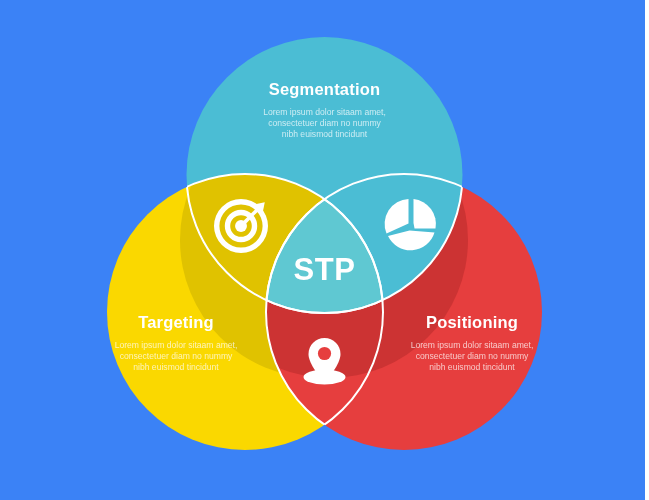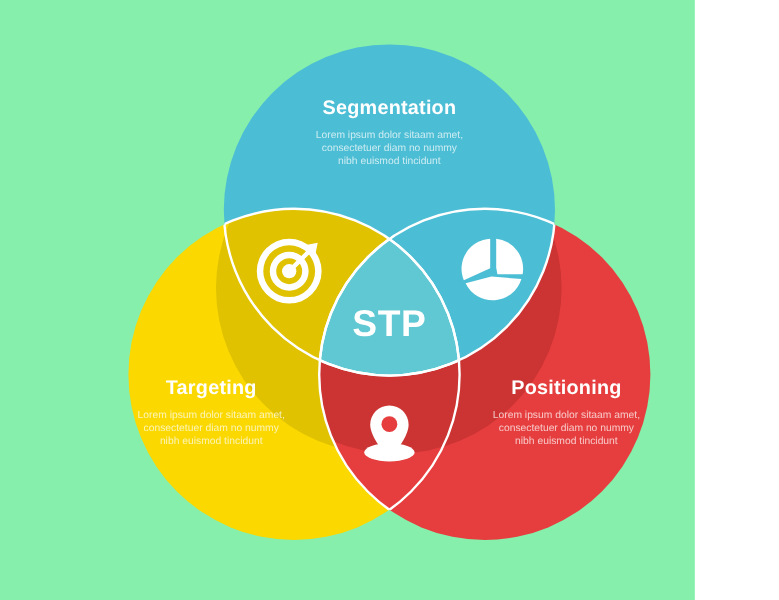--- a/index.html
+++ b/index.html
@@ -8,23 +8,23 @@
     background: #ffffff;
   }
   body {
     width: 649px;
     height: 500px;
     overflow: hidden;
     font-family: "Liberation Sans", sans-serif;
   }
   #stage {
     position: relative;
-    width: 579px;
+    width: 645px;
     height: 500px;
-    background: #86efac;
+    background: #3b82f6;
   }
   #venn-svg {
     display: block;
     width: 649px;
     height: 500px;
   }
   .lobe-title {
     font-family: "Liberation Sans", sans-serif;
     font-weight: bold;
     font-size: 16.5px;

